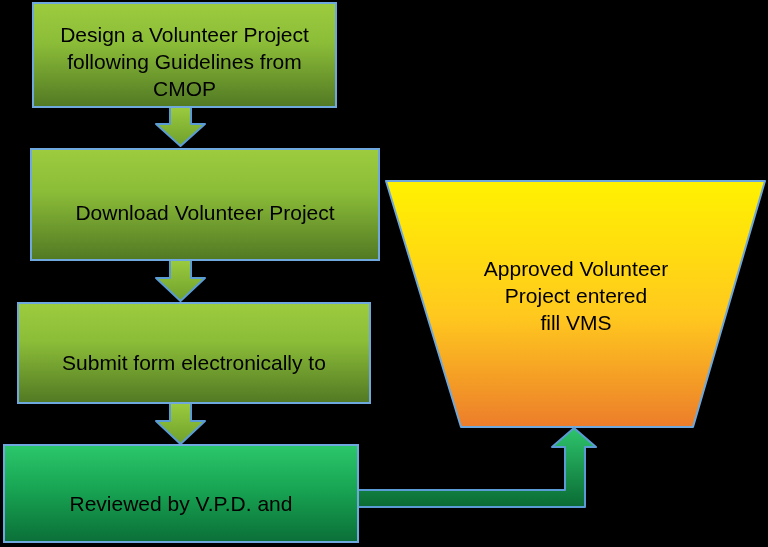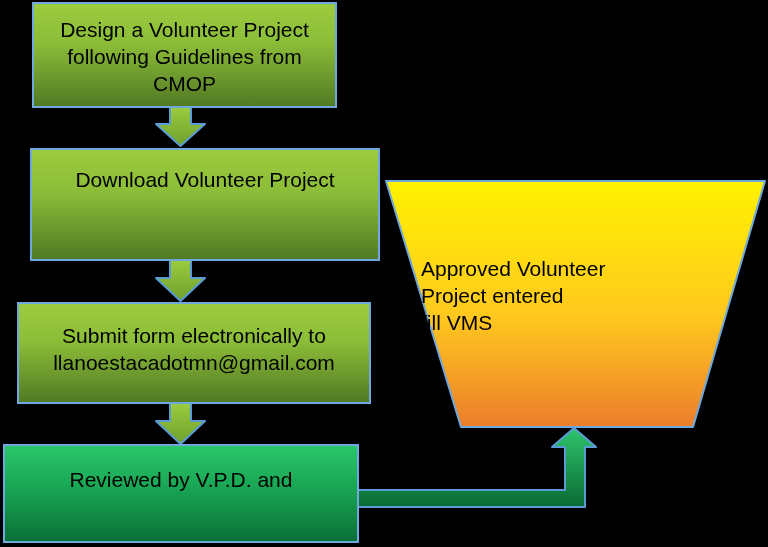--- a/index.html
+++ b/index.html
@@ -11,37 +11,38 @@
     font-family: "Liberation Sans", sans-serif;
     overflow: hidden;
   }
   .layer { position: absolute; left: 0; top: 0; }
   .box {
     position: absolute;
     box-sizing: border-box;
     border: 2px solid #6FA8DC;
     display: flex;
     flex-direction: column;
+    justify-content: center;
     align-items: center;
     text-align: center;
     color: #000000;
     font-size: 21px;
     line-height: 27px;
     white-space: nowrap;
   }
   .green   { background: linear-gradient(180deg, #9CCB3E 0%, #8CBD38 38%, #527A24 100%); }
   .emerald { background: linear-gradient(180deg, #2BC66B 0%, #18A553 45%, #0B7038 100%); }
   #box-design   { left: 32px; top: 2px;   width: 305px; height: 106px; padding-top: 12px; }
   #box-download { left: 30px; top: 148px; width: 350px; height: 113px; padding-top: 16px; }
   #box-submit   { left: 5px;  top: 302px; width: 354px; height: 102px; padding-top: 18px; margin-left: 12px; }
   #box-review   { left: 3px;  top: 444px; width: 356px; height: 99px;  padding-top: 20px; }
   .funnel-text {
     position: absolute;
     left: 421px; top: 255px; width: 310px;
-    text-align: left;
+    text-align: center;
     color: #000000;
     font-size: 21px;
     line-height: 27px;
     white-space: nowrap;
   }
   .line { display: block; }
 </style>
 </head>
 <body>
 
@@ -80,21 +81,20 @@
     <span class="line">following Guidelines from</span>
     <span class="line">CMOP</span>
   </div>
 
   <div class="box green" id="box-download">
     <span class="line">Download Volunteer Project</span>
   </div>
 
   <div class="box green" id="box-submit">
     <span class="line">Submit form electronically to</span>
-    <span class="line">llanoestacadotmn@gmail.com</span>
   </div>
 
   <div class="box emerald" id="box-review">
     <span class="line">Reviewed by V.P.D. and</span>
   </div>
 
   <div class="funnel-text">
     <span class="line">Approved Volunteer</span>
     <span class="line">Project entered</span>
     <span class="line">fill VMS</span>

